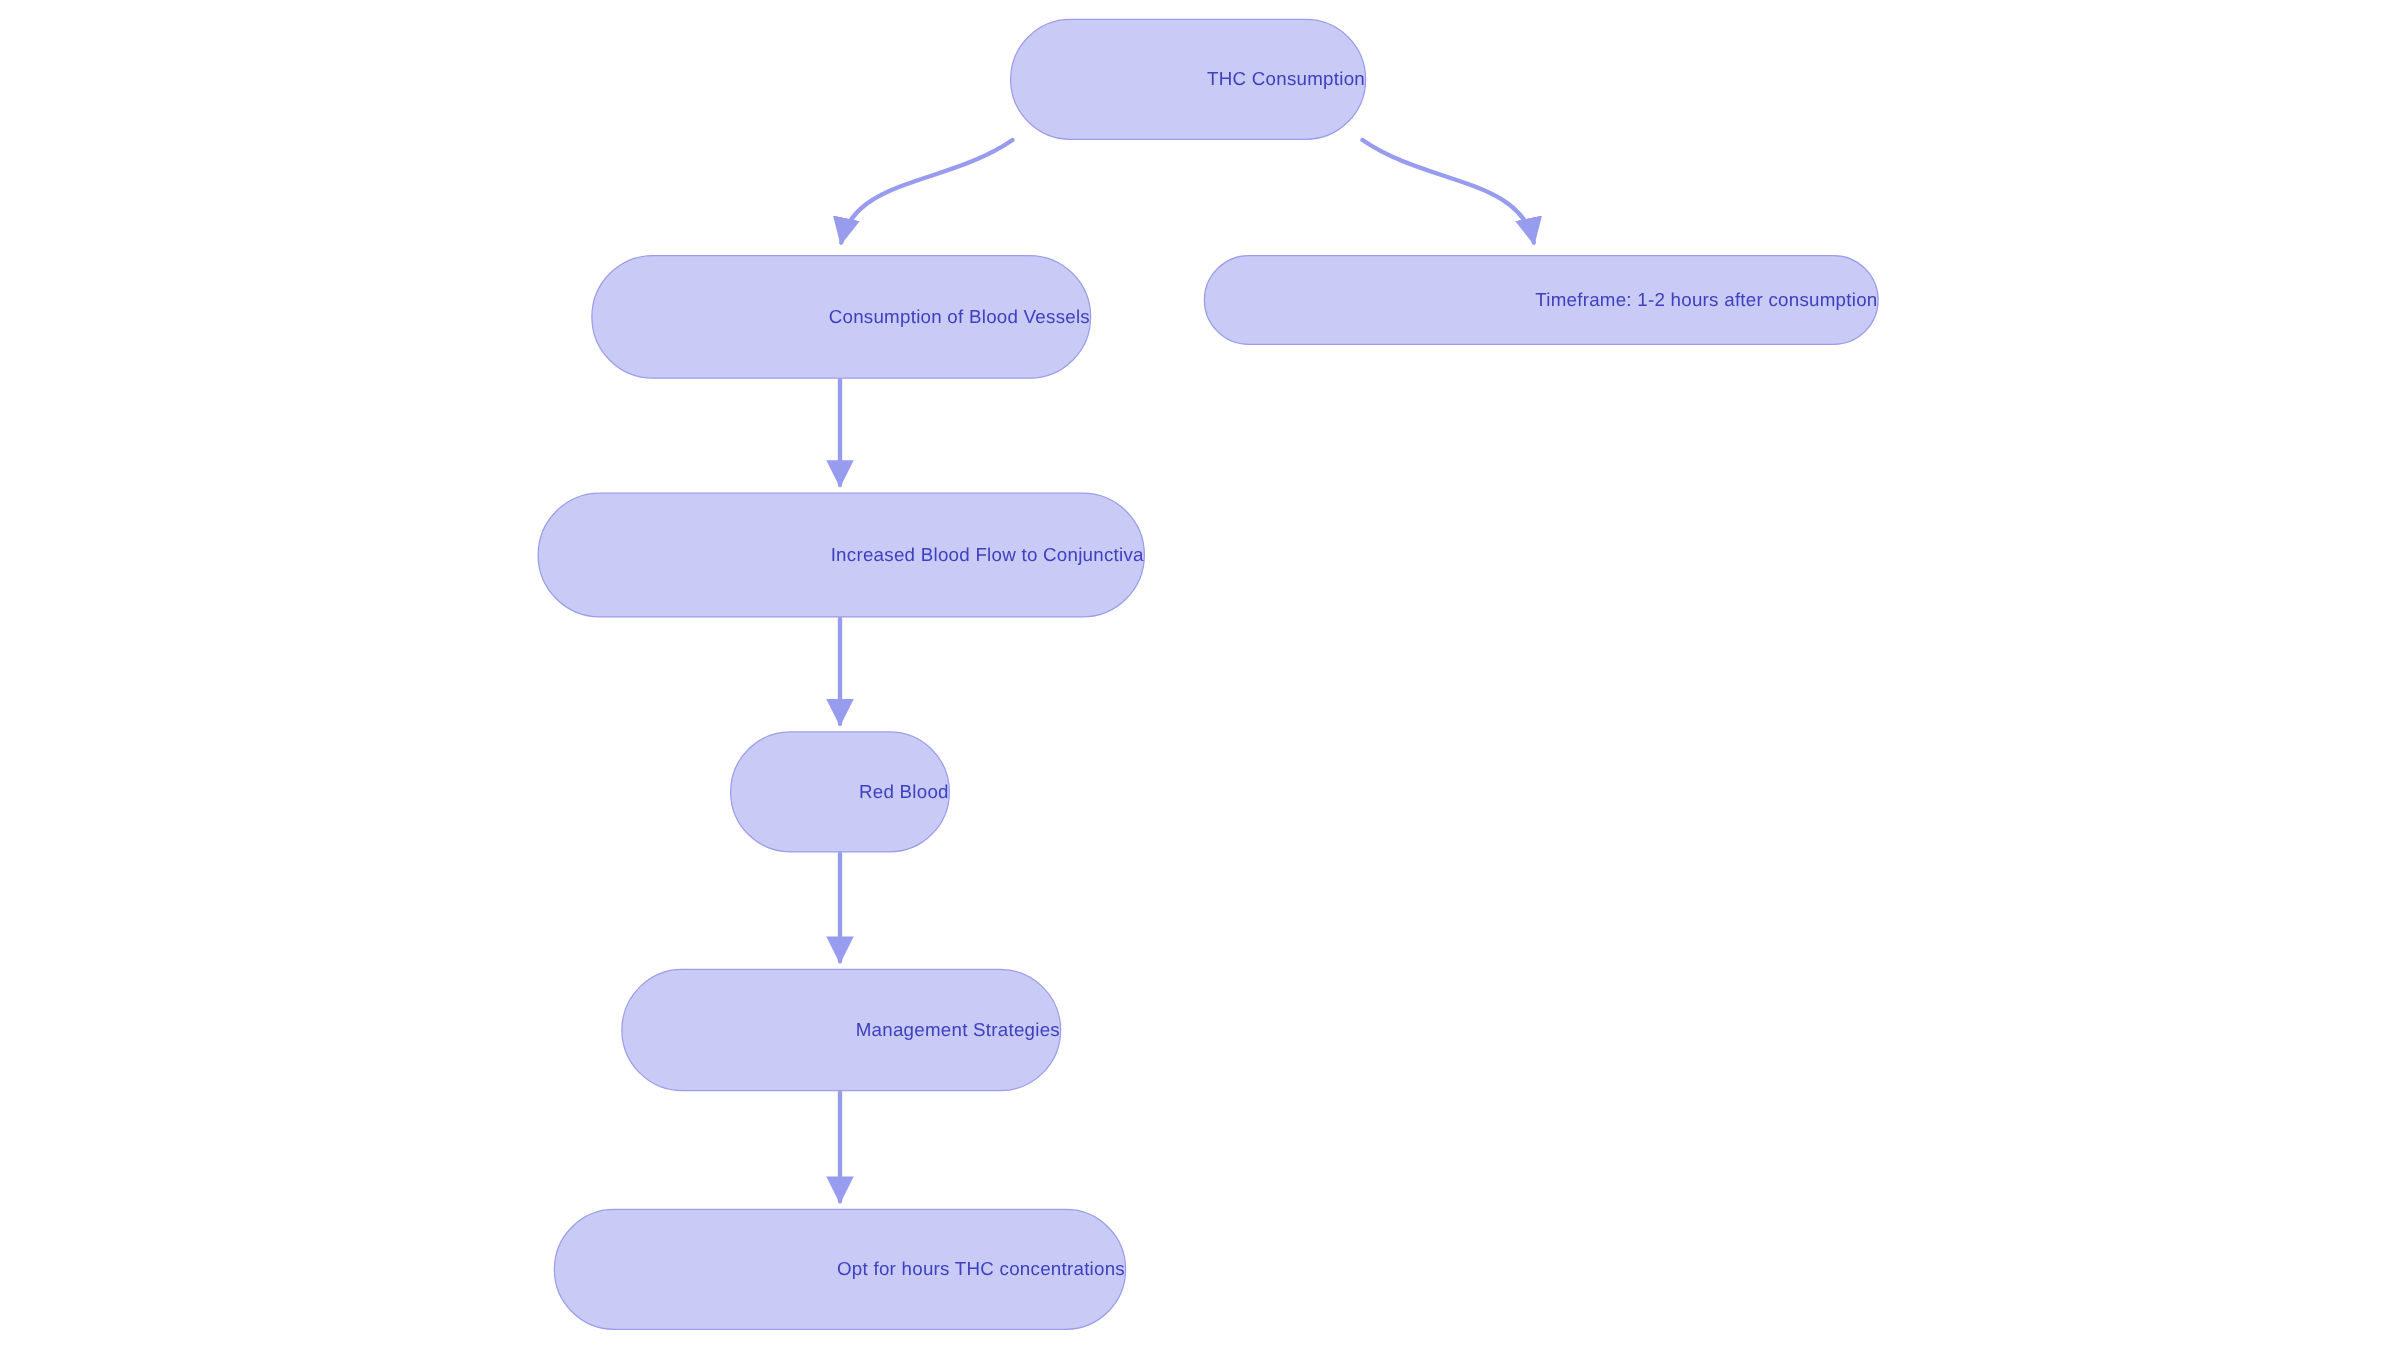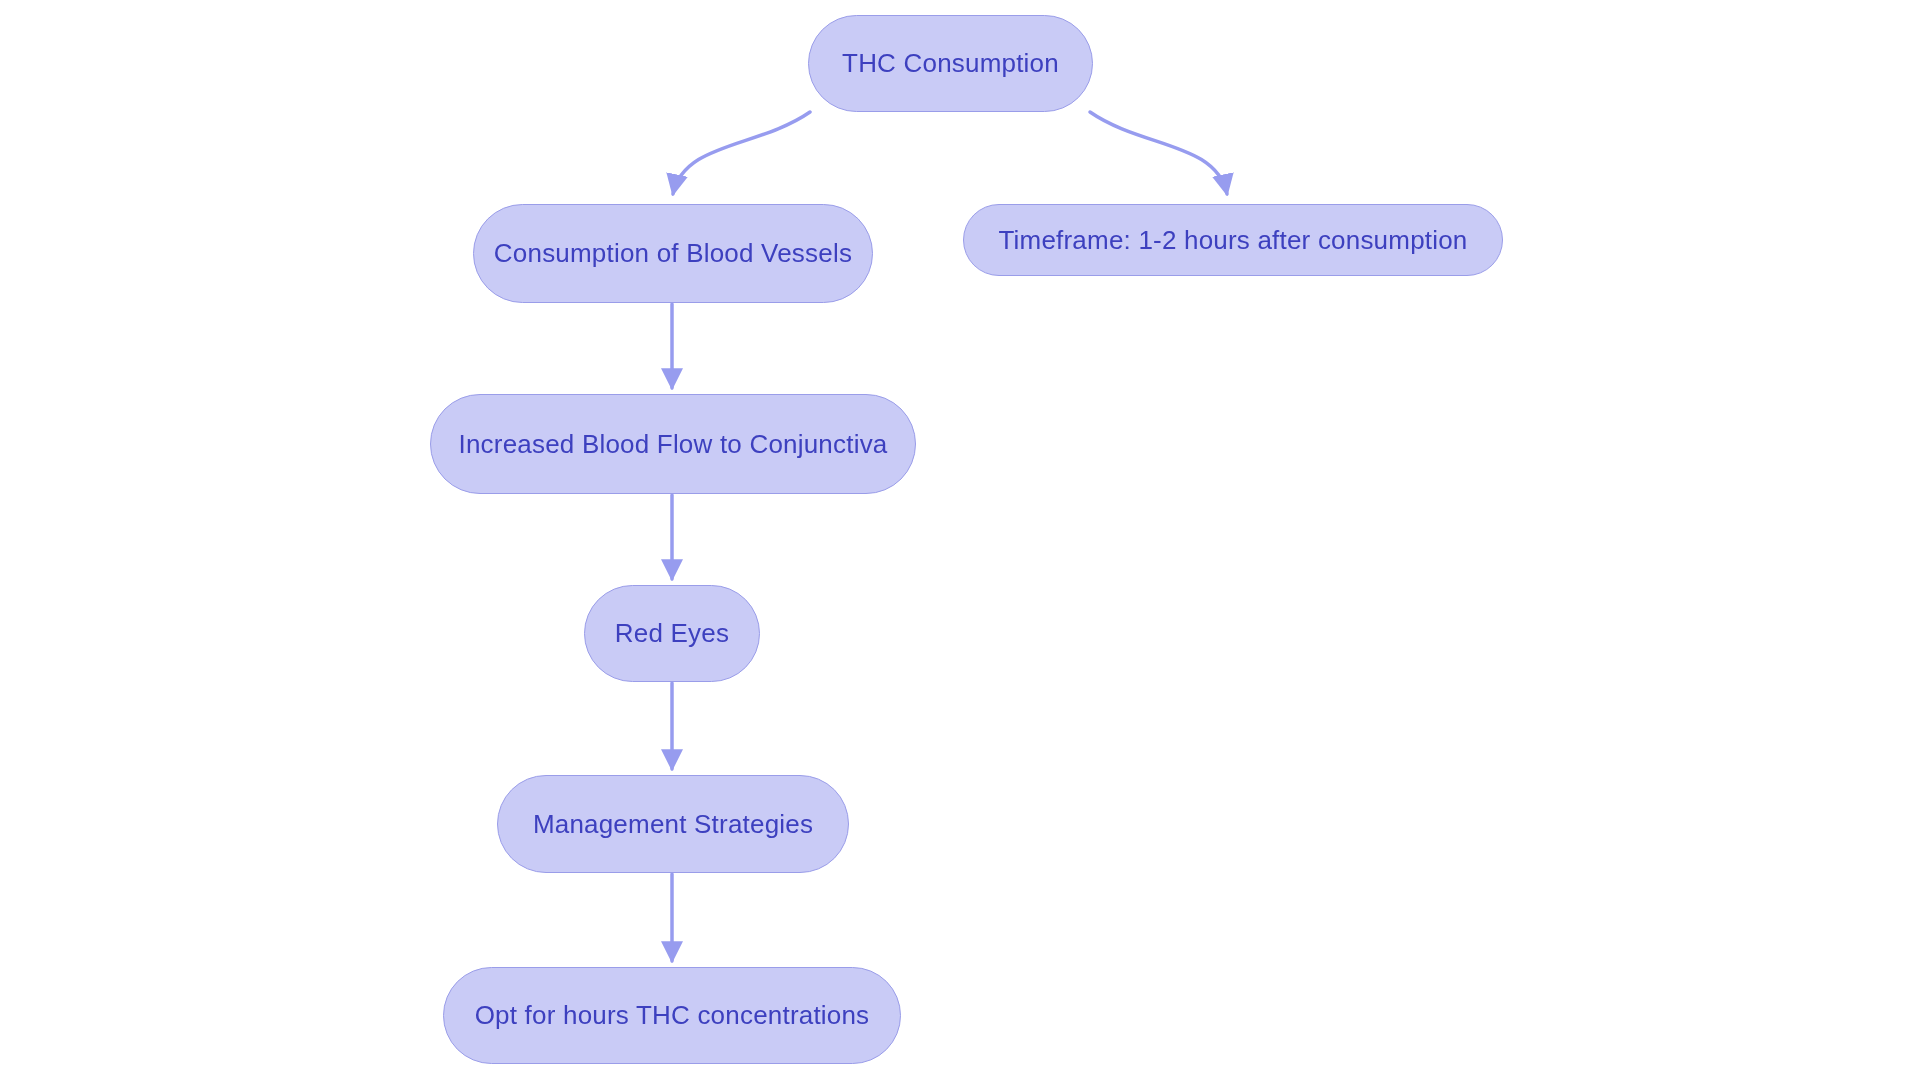--- a/index.html
+++ b/index.html
@@ -35,26 +35,26 @@
     fill: none;
     stroke: var(--arrow);
     stroke-width: 3.5px;
     stroke-linecap: round;
   }
   .arrowhead-shape { fill: var(--arrow); }
   .node {
     position: absolute;
     display: flex;
     align-items: center;
-    justify-content: center;
+    justify-content: flex-end;
     background: var(--node-fill);
     border: 1.6px solid var(--node-border);
     border-radius: 50px;
     color: var(--node-text);
-    font-size: 26px;
+    font-size: 15px;
     letter-spacing: 0.2px;
     text-align: center;
     white-space: nowrap;
   }
   
   #node-thc        { left: 808px; top: 15px;  width: 285px; height: 97px; }
   #node-vaso       { left: 473px; top: 204px; width: 400px; height: 99px; }
   #node-timeframe  { left: 963px; top: 204px; width: 540px; height: 72px; }
   #node-increased  { left: 430px; top: 394px; width: 486px; height: 100px; }
   #node-redeyes    { left: 584px; top: 585px; width: 176px; height: 97px; }
@@ -90,21 +90,21 @@
 
   <div class="node" id="node-timeframe">
     <span>Timeframe: 1-2 hours after consumption</span>
   </div>
 
   <div class="node" id="node-increased">
     <span>Increased Blood Flow to Conjunctiva</span>
   </div>
 
   <div class="node" id="node-redeyes">
-    <span>Red Eyes</span>
+    <span>Red Blood</span>
   </div>
 
   <div class="node" id="node-mgmt">
     <span>Management Strategies</span>
   </div>
 
   <div class="node" id="node-opt">
     <span>Opt for hours THC concentrations</span>
   </div>
 

